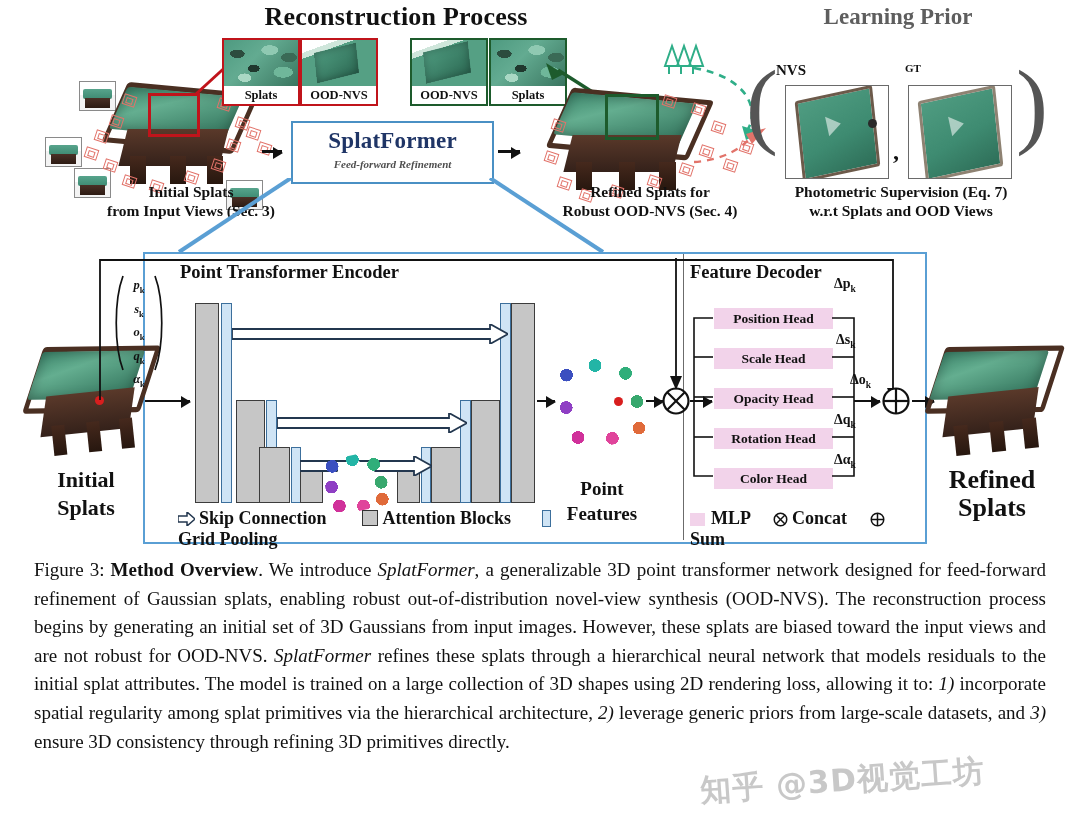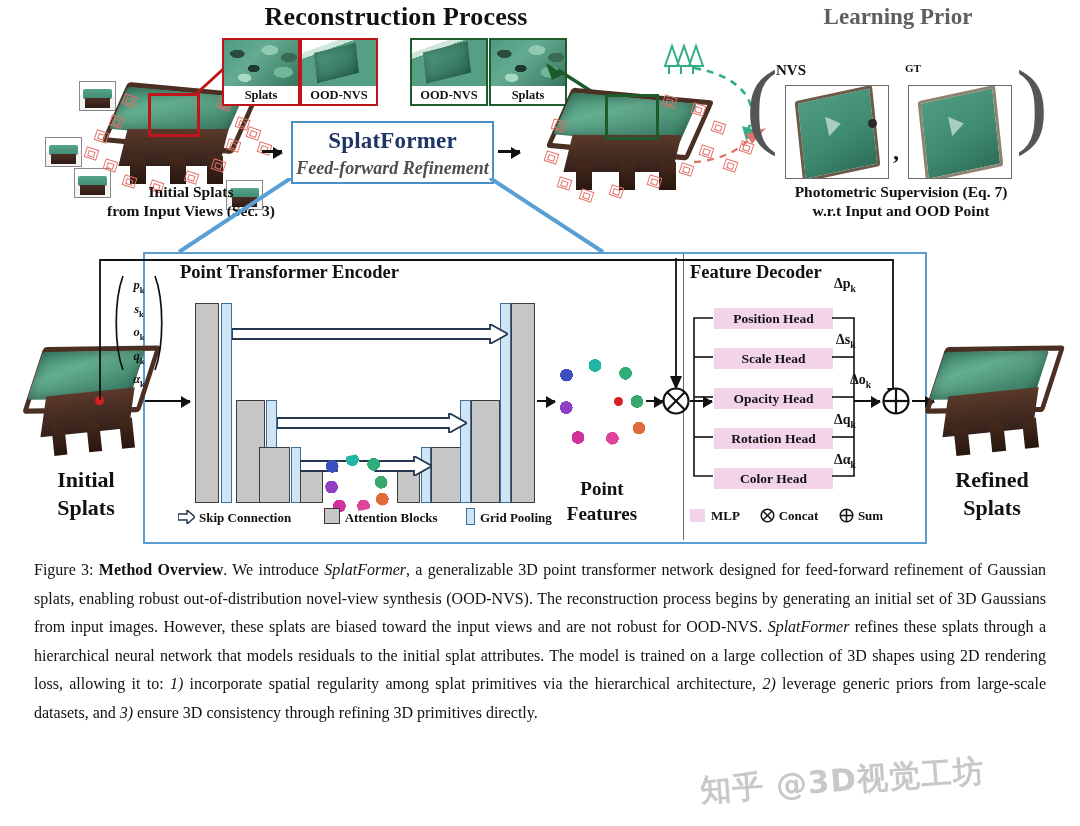--- a/index.html
+++ b/index.html
@@ -71,21 +71,21 @@
        transform:rotate(18deg);}
   .cam:after{content:"";position:absolute;left:2px;top:2px;width:5px;height:4px;
        border:1.2px solid #e2736a;}
 
   
   .sf-box{position:absolute;left:291px;top:121px;width:199px;height:59px;
           border:2.3px solid #4a90c4;background:#fff;}
   .sf-title{position:absolute;left:0;right:0;top:5px;text-align:center;
           font-size:23px;font-weight:bold;color:#1f3566;letter-spacing:.2px;}
   .sf-sub{position:absolute;left:0;right:0;top:35px;text-align:center;
-          font-size:18px;font-style:italic;font-weight:bold;color:#4e4e4e;}
+          font-size:11px;font-style:italic;font-weight:bold;color:#4e4e4e;}
 
   
   .big-box{position:absolute;left:143px;top:252px;width:780px;height:288px;
            border:2.6px solid #5a9fd4;background:#fff;}
   .funnel{position:absolute;left:143px;top:178px;width:780px;height:78px;}
 
   
   .cap{position:absolute;text-align:center;font-weight:bold;font-size:15.5px;line-height:19px;}
 
   
@@ -96,31 +96,31 @@
   
   .ab{position:absolute;background:#c6c6c6;border:1.4px solid #3c3c3c;}
   .gp{position:absolute;background:#cfe4f5;border:1.4px solid #3c6f9c;}
 
   
   .head-mlp{position:absolute;height:21px;line-height:21px;background:#f2d3ea;
             text-align:center;font-size:13.5px;font-weight:bold;color:#111;width:119px;}
   .delta{position:absolute;font-size:14px;font-weight:bold;}
 
   
-  .legend{position:absolute;font-size:13px;font-weight:bold;}
+  .legend{position:absolute;font-size:18px;font-weight:bold;}
   .lg-sw-gray{display:inline-block;width:14px;height:14px;background:#c6c6c6;
         border:1.5px solid #333;vertical-align:-2px;margin-right:5px;}
   .lg-sw-blue{display:inline-block;width:7px;height:15px;background:#cfe4f5;
         border:1.5px solid #3c6f9c;vertical-align:-3px;margin-right:5px;}
   .lg-sw-pink{display:inline-block;width:15px;height:13px;background:#f2d3ea;
         vertical-align:-2px;margin-right:6px;}
 
   
   .figcap{position:absolute;left:34px;top:556px;width:1012px;
-          font-size:16px;line-height:28.6px;text-align:justify;}
+          font-size:19px;line-height:28.6px;text-align:justify;}
   .figcap b{font-weight:bold;}
   .figcap i{font-style:italic;}
 
   
   .wm{position:absolute;left:700px;top:760px;font-size:31px;color:rgba(125,125,125,.42);
       font-weight:bold;letter-spacing:1px;transform:rotate(-4deg);
       font-family:"DejaVu Sans", sans-serif;white-space:nowrap;}
 
   
   .brk{position:absolute;font-size:96px;color:#555;font-family:"Liberation Serif",serif;line-height:1;}
@@ -274,20 +274,24 @@
   <div class="cam" style="left:610px;top:186px;"></div>
   <div class="cam" style="left:648px;top:176px;"></div>
   <div class="cam" style="left:680px;top:164px;"></div>
   <div class="cam" style="left:700px;top:146px;"></div>
   <div class="cam" style="left:712px;top:122px;"></div>
   <div class="cam" style="left:692px;top:104px;"></div>
   <div class="cam" style="left:663px;top:96px;"></div>
   <div class="cam" style="left:724px;top:160px;"></div>
   <div class="cam" style="left:740px;top:142px;"></div>
 
+  <div class="cap" style="left:540px;top:182px;width:220px;">
+    <span>Refined Splats for</span><br>
+    <span>Robust OOD-NVS (Sec. 4)</span>
+  </div>
 
   <svg class="abs" style="left:655px;top:40px;width:70px;height:40px;" viewBox="0 0 70 40">
     <g stroke="#2fae88" stroke-width="2" fill="none">
       <path d="M10 26 L17 6 L24 26 Z"></path>
         <path d="M22 26 L29 6 L36 26 Z"></path>
       <path d="M34 26 L41 6 L48 26 Z"></path>
       <line x1="14" y1="26" x2="14" y2="34"></line>
         <line x1="26" y1="26" x2="26" y2="34"></line>
       <line x1="38" y1="26" x2="38" y2="34"></line>
     </g>
@@ -324,21 +328,21 @@
     <div style="position:absolute;left:40%;top:32%;width:0;height:0;
          border-left:14px solid rgba(255,255,255,.55);
          border-top:10px solid transparent;border-bottom:10px solid transparent;
          transform:rotate(-12deg);"></div>
   </div>
 
   <div class="abs bold" style="left:893px;top:138px;font-size:24px;">,</div>
 
   <div class="cap" style="left:756px;top:182px;width:290px;">
     <span>Photometric Supervision (Eq. 7)</span><br>
-    <span>w.r.t Input and OOD Point</span>
+    <span>w.r.t Splats and OOD Views</span>
   </div>
 
   <div class="big-box"></div>
 
   <div class="abs" style="left:683px;top:254px;width:0;height:286px;border-left:1.3px solid #6b6b6b;"></div>
 
   <div class="abs bold ctr" style="left:690px;top:262px;width:230px;font-size:18.5px;">Feature Decoder</div>
   <div class="abs bold ctr" style="left:180px;top:262px;width:440px;font-size:18.5px;">Point Transformer Encoder</div>
 
   <div class="table3d" style="left:36px;top:352px;width:106px;height:100px;transform:rotate(-6deg);">
@@ -508,21 +512,21 @@
   </div>
 
   <div class="table3d" style="left:938px;top:352px;width:108px;height:100px;transform:rotate(-6deg);">
     <div class="rim"></div>
       <div class="top"></div>
     <div class="body"></div>
       <div class="lg1"></div>
       <div class="lg2"></div>
       <div class="lg3"></div>
   </div>
-  <div class="cap" style="left:930px;top:466px;width:124px;font-size:22px;line-height:28px;">
+  <div class="cap" style="left:930px;top:466px;width:124px;font-size:26px;line-height:28px;">
     <span>Refined</span><br>
     <span>Splats</span>
   </div>
 
   <div class="figcap" id="figcap"><span>Figure 3: </span><b>Method Overview</b><span>.  We introduce </span><i>SplatFormer</i><span>, a generalizable 3D point transformer network designed for feed-forward refinement of Gaussian splats, enabling robust out-of-distribution novel-view synthesis (OOD-NVS). The reconstruction process begins by generating an initial set of 3D Gaussians from input images.  However, these splats are biased toward the input views and are not robust for OOD-NVS. </span><i>SplatFormer</i><span> refines these splats through a hierarchical neural network that models residuals to the initial splat attributes.  The model is trained on a large collection of 3D shapes using 2D rendering loss, allowing it to: </span><i>1)</i><span> incorporate spatial regularity among splat primitives via the hierarchical architecture, </span><i>2)</i><span> leverage generic priors from large-scale datasets, and </span><i>3)</i><span> ensure 3D consistency through refining 3D primitives directly.</span></div>
 
   <div class="wm">知乎 @3D视觉工坊</div>
 
 </div>
 

